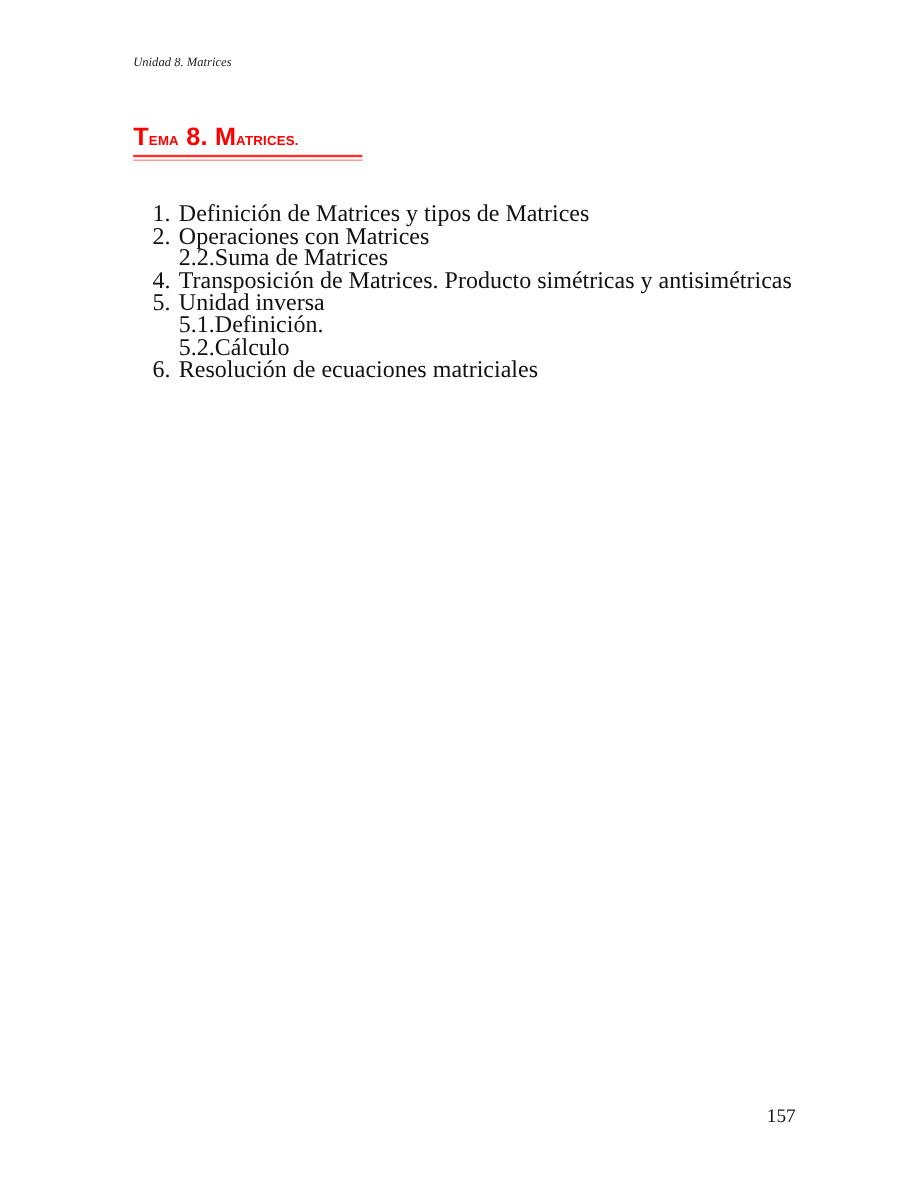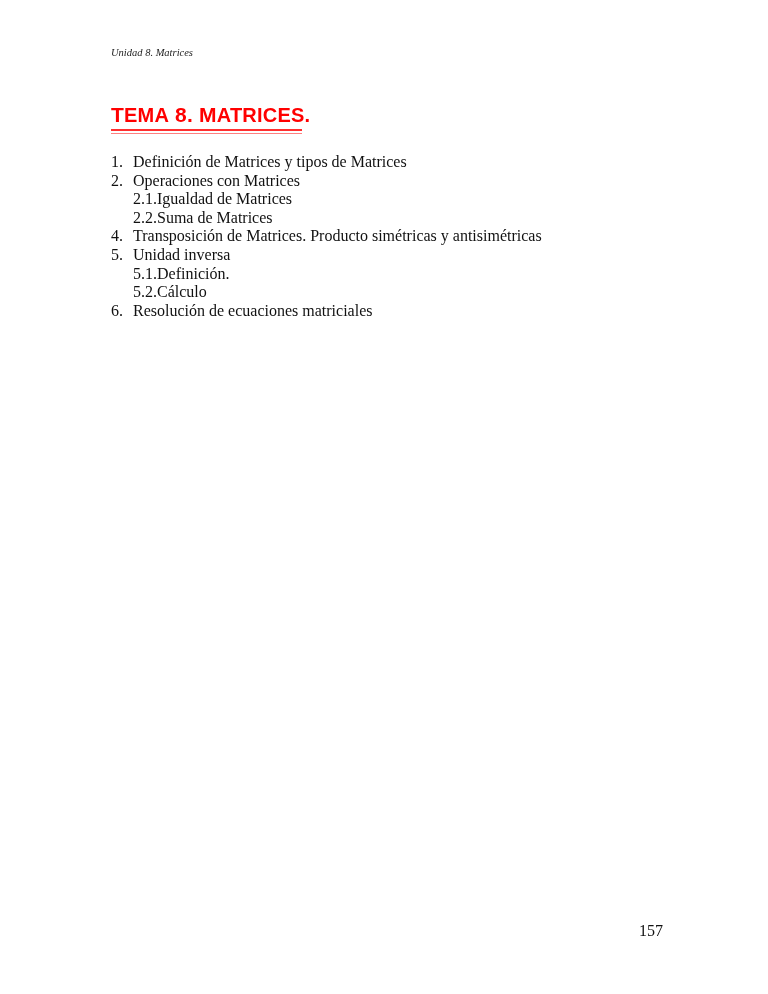--- a/index.html
+++ b/index.html
@@ -29,38 +29,38 @@
       top: 104px;
       font-family: "Liberation Sans", "DejaVu Sans", sans-serif;
       font-weight: bold;
       color: #ff0000;
       font-size: 18px;
       letter-spacing: 0.2px;
       line-height: 22px;
       white-space: nowrap;
     }
     .title .big { font-size: 21px; }
-    .title .small { font-size: 20px; }
+    .title .small { font-size: 11px; }
     .title-underline {
       position: absolute;
       left: 111px;
       top: 129px;
       width: 191px;
       height: 5px;
       border-top: 2px solid #ff3030;
       border-bottom: 1px solid #ff8080;
       box-sizing: border-box;
     }
     .toc {
       position: absolute;
       left: 111px;
       top: 153px;
-      font-size: 16px;
+      font-size: 20px;
       line-height: 18.6px;
-      margin: 0;
+      margin: 16px;
       padding: 0;
       list-style: none;
     }
     .toc li {
       position: relative;
       white-space: nowrap;
       margin: 0;
       padding: 0;
     }
     .toc .num {
@@ -87,21 +87,20 @@
 <div class="running-header">Unidad 8. Matrices</div>
 
 <div class="title">
   <span class="big">T</span><span class="small">EMA</span><span class="big" style="white-space:pre;"> 8. </span><span class="big">M</span><span class="small">ATRICES.</span>
 </div>
 <div class="title-underline"></div>
 
 <ul class="toc">
   <li><span class="num">1.</span><span>Definición de Matrices y tipos de Matrices</span></li>
   <li><span class="num">2.</span><span>Operaciones con Matrices</span></li>
-  <li class="sub"><span class="subnum">2.1.</span><span>Igualdad de Matrices</span></li>
   <li class="sub"><span class="subnum">2.2.</span><span>Suma de Matrices</span></li>
   <li><span class="num">4.</span><span>Transposición de Matrices. Producto simétricas y antisimétricas</span></li>
   <li><span class="num">5.</span><span>Unidad inversa</span></li>
   <li class="sub"><span class="subnum">5.1.</span><span>Definición.</span></li>
   <li class="sub"><span class="subnum">5.2.</span><span>Cálculo</span></li>
   <li><span class="num">6.</span><span>Resolución de ecuaciones matriciales</span></li>
 </ul>
 
 <div class="page-number">157</div>
 

